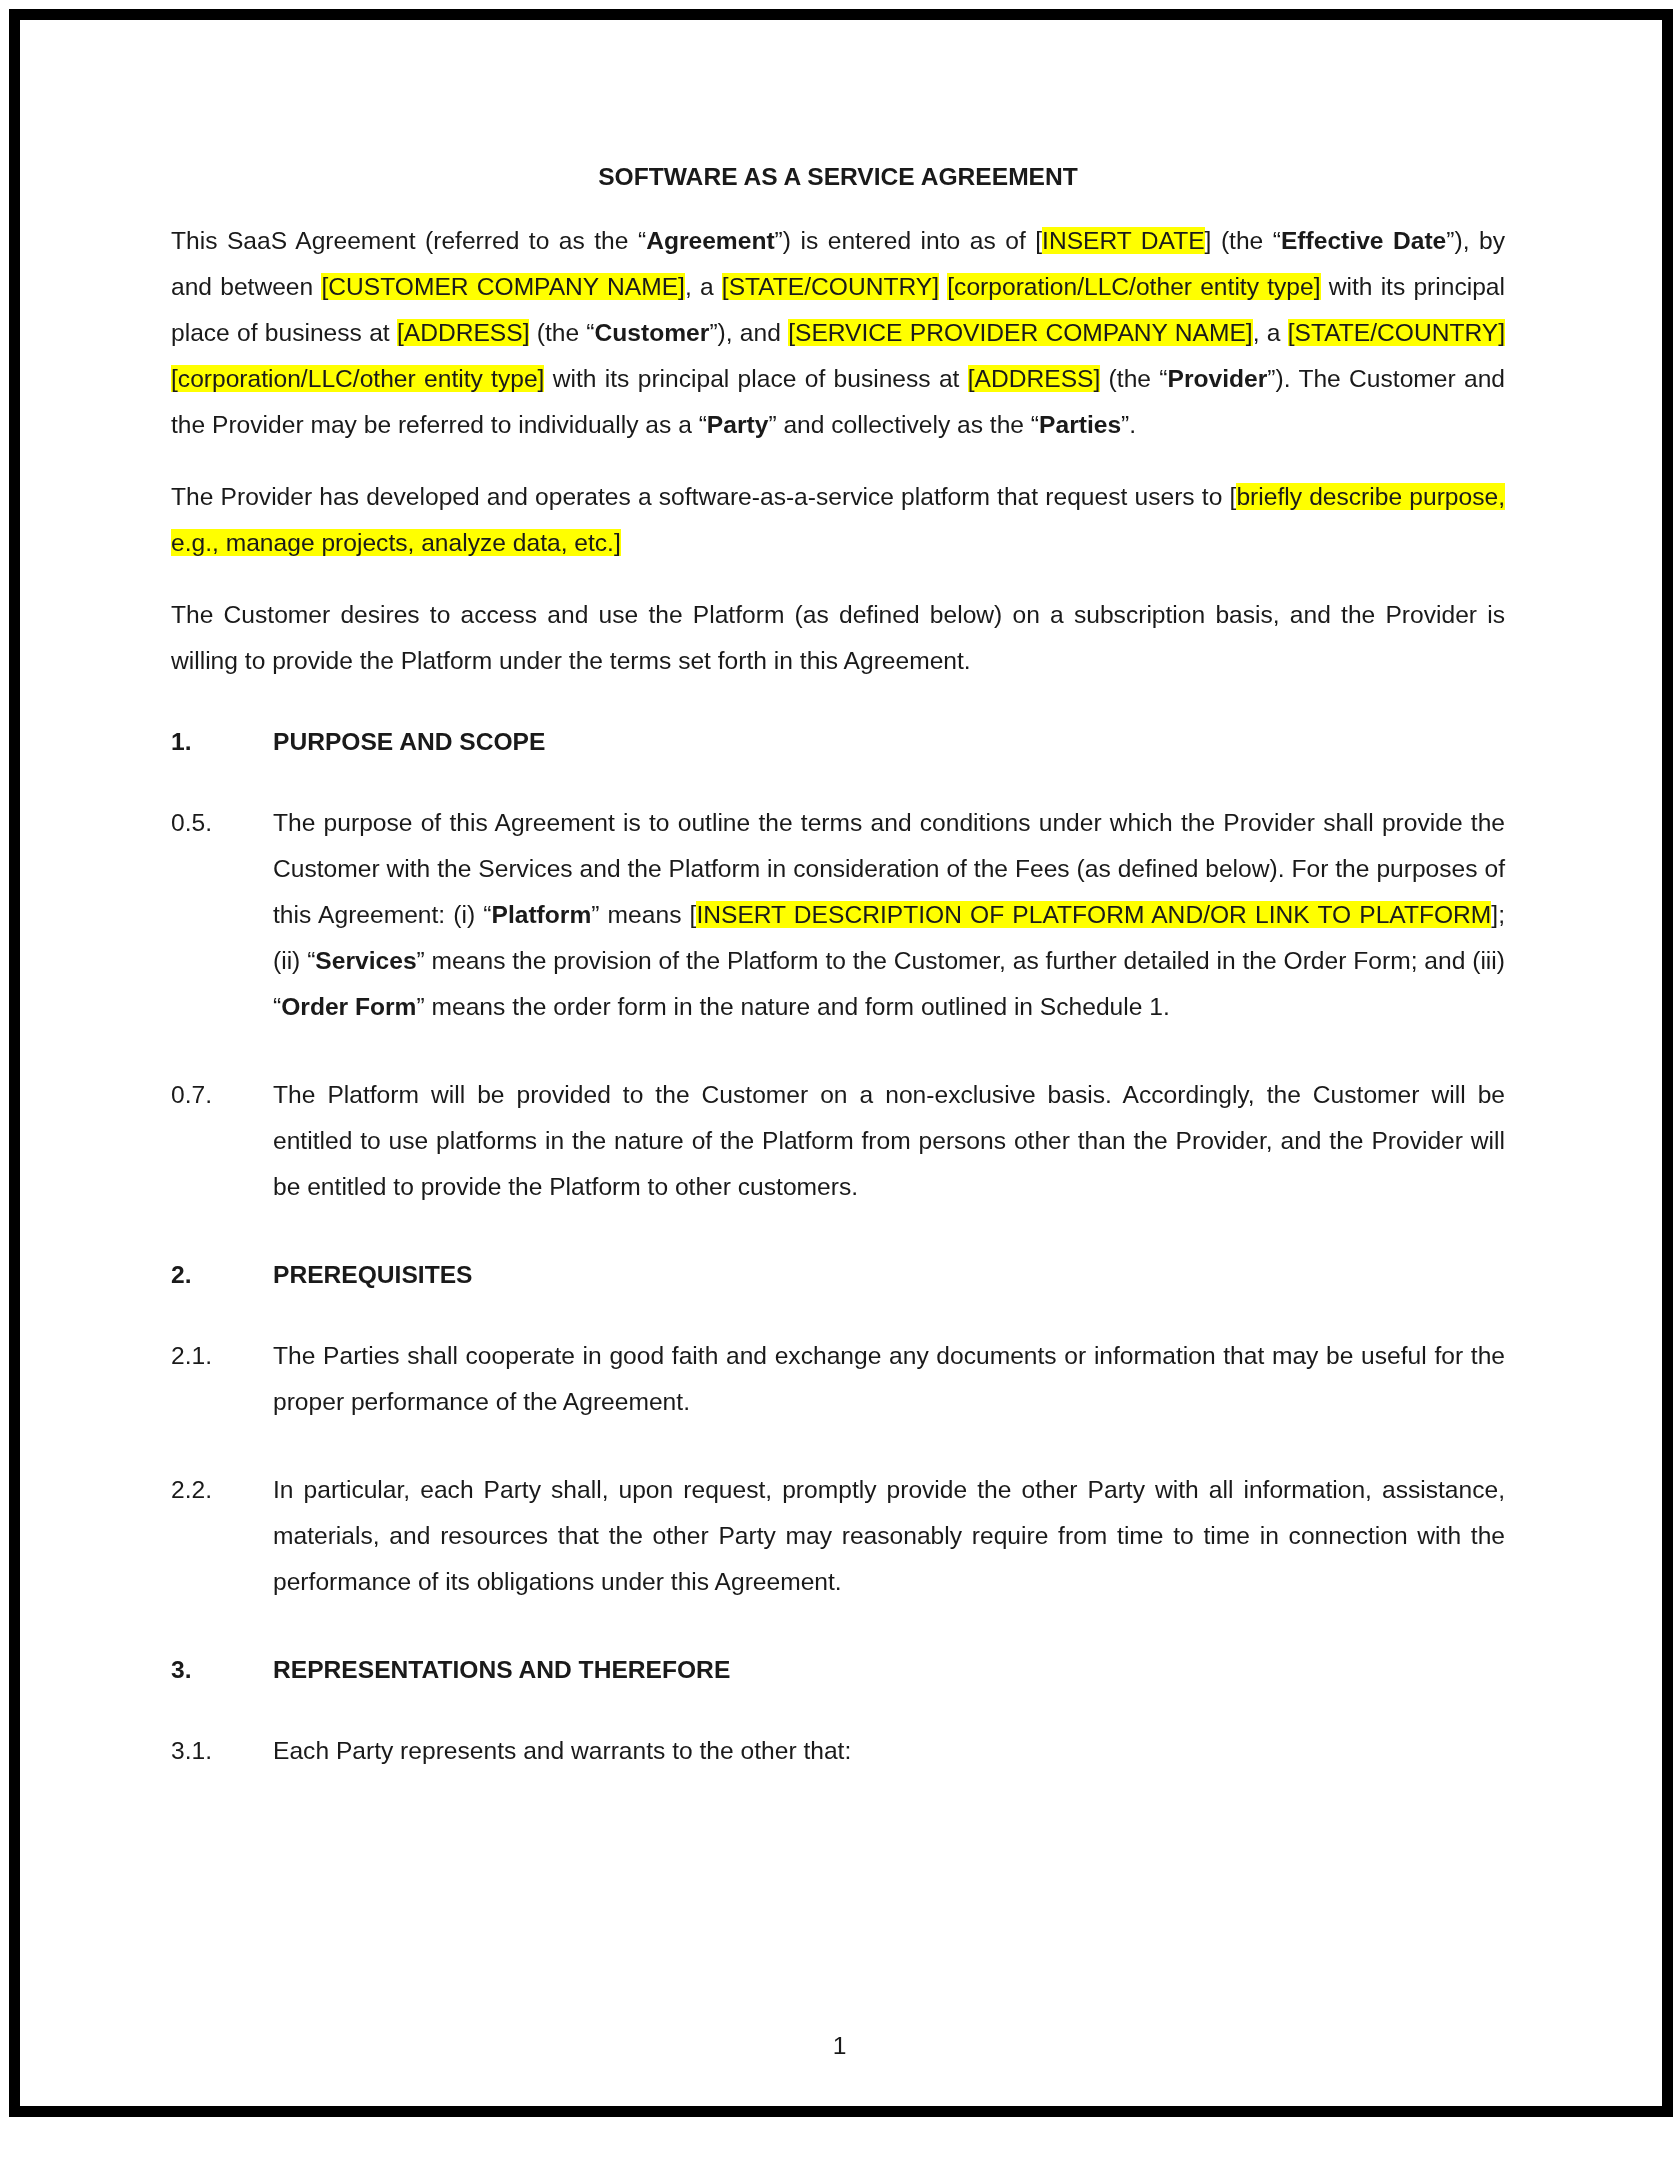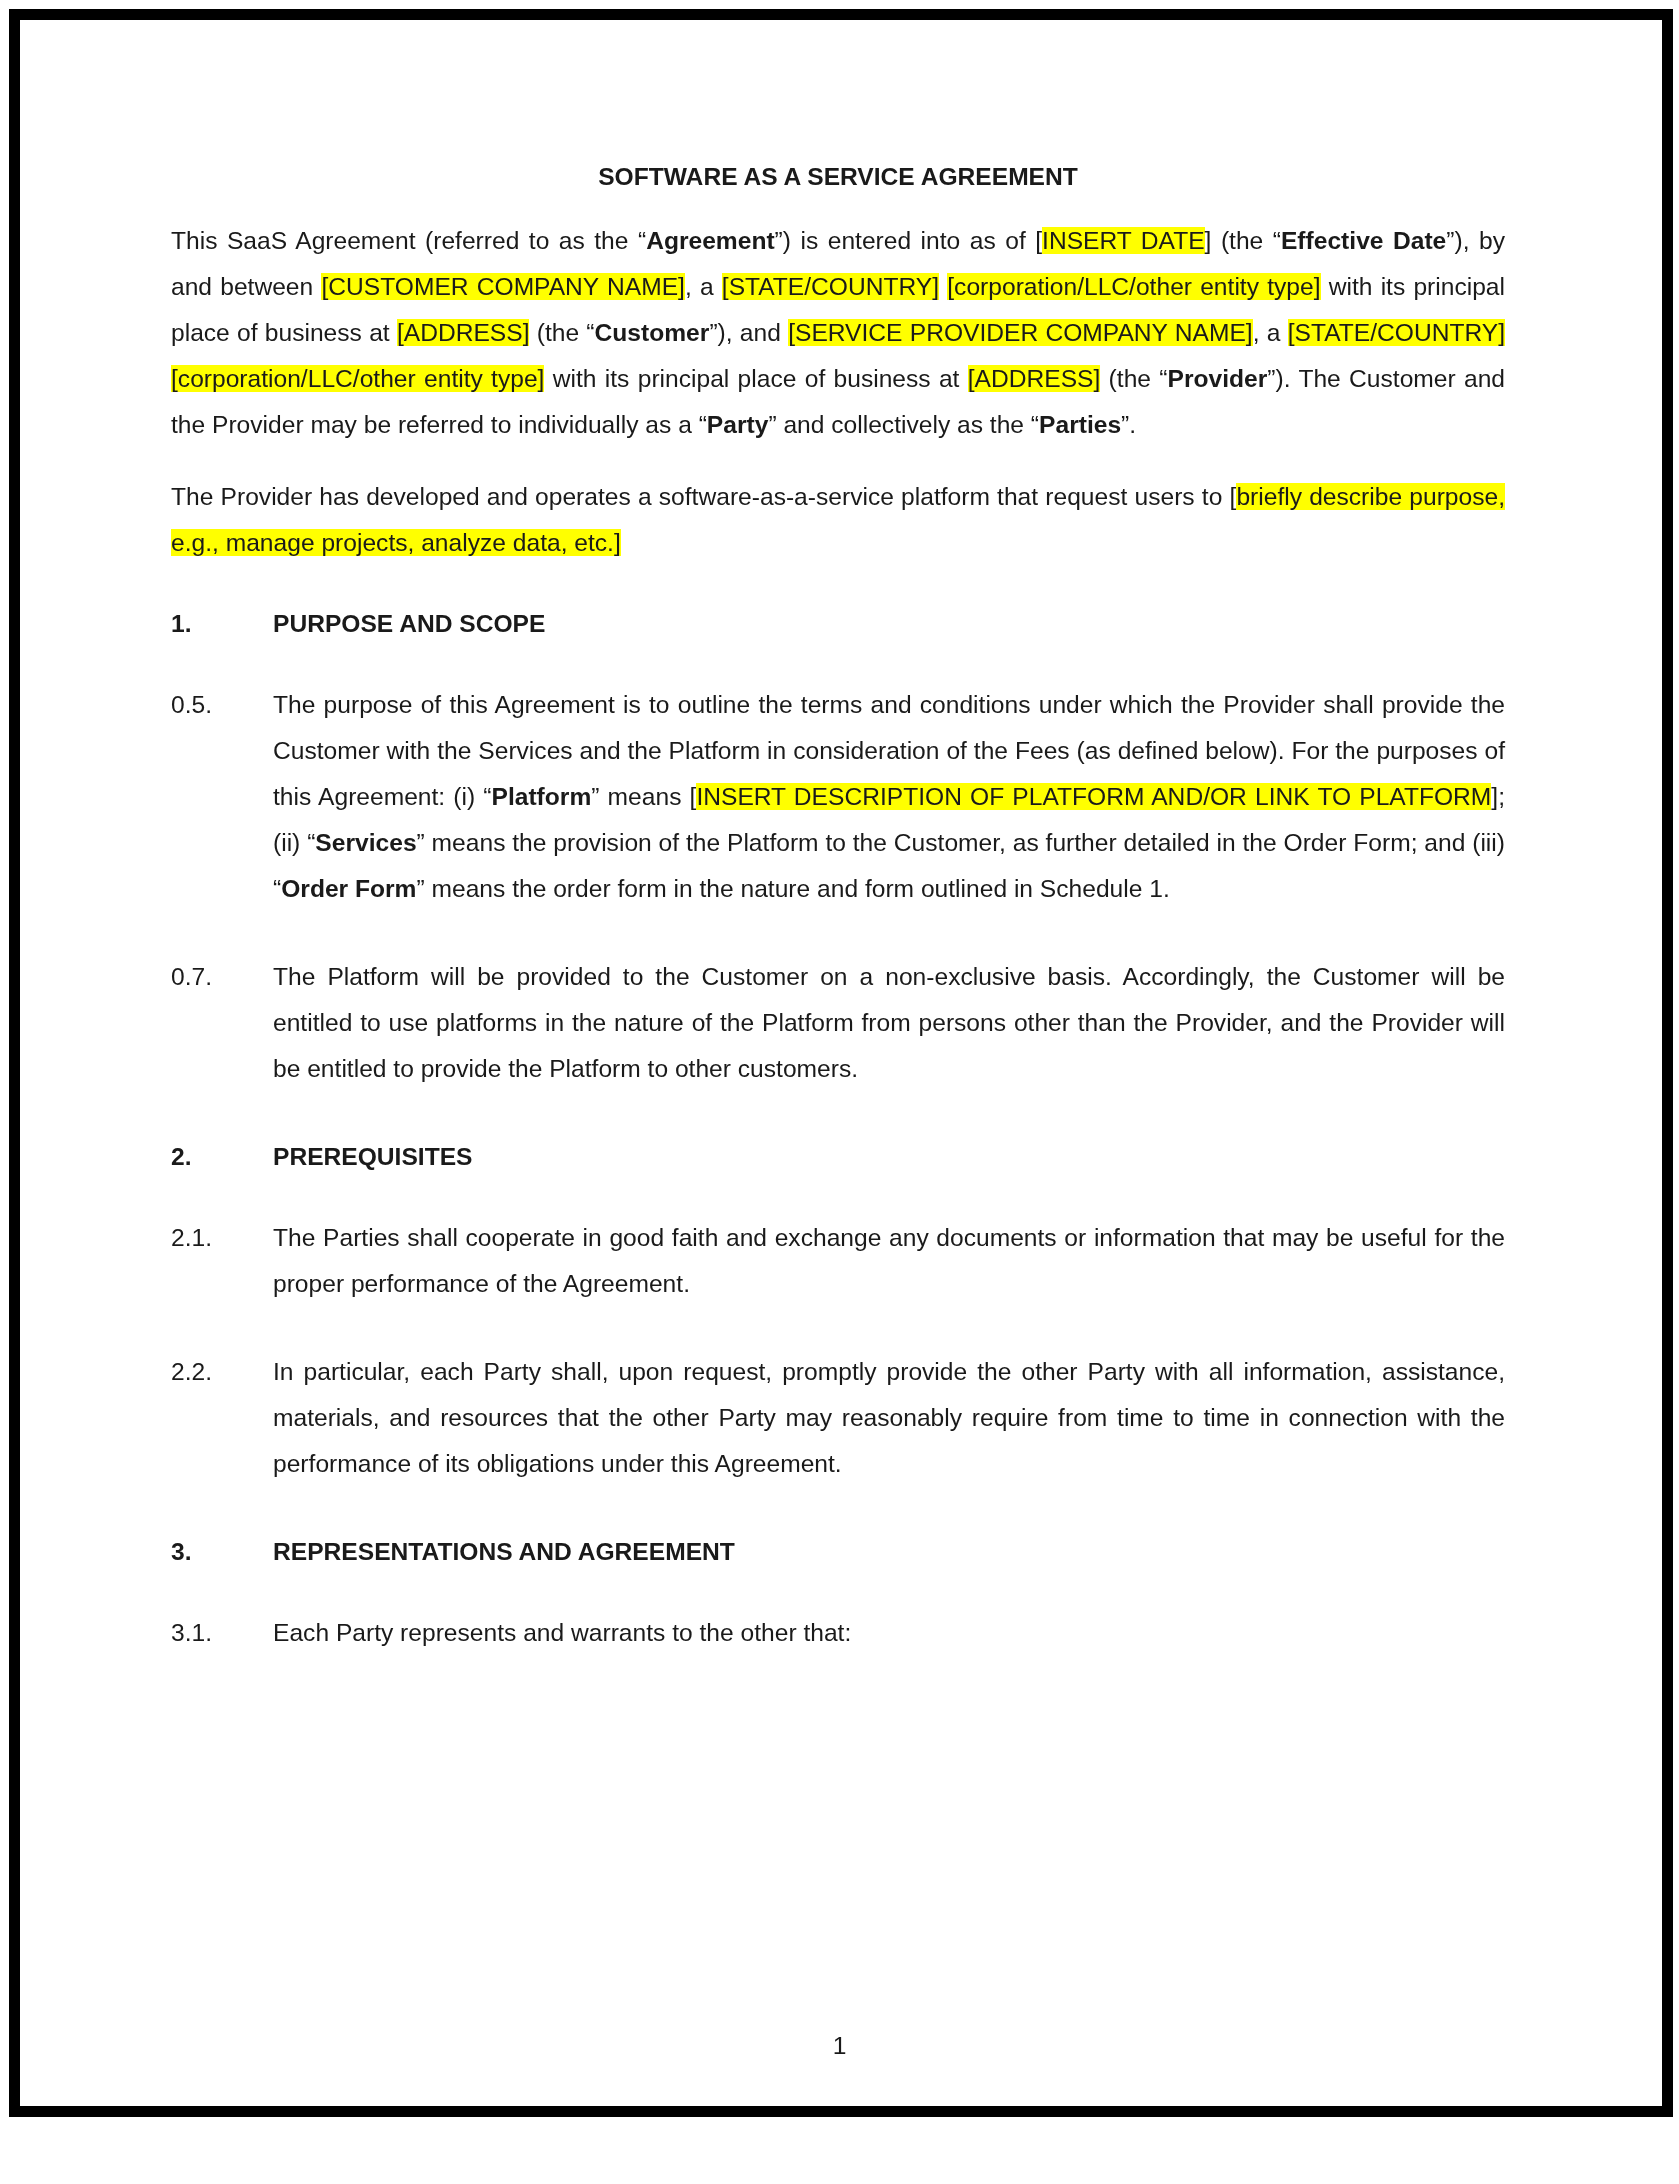--- a/index.html
+++ b/index.html
@@ -74,20 +74,21 @@
 
 <div class="page">
   <div class="frame"></div>
 
   <div class="content">
 
     <p class="doc-title">SOFTWARE AS A SERVICE AGREEMENT</p>
 
     <p class="para"><span>This SaaS Agreement (referred to as the “</span><b>Agreement</b><span>”) is entered into as of [</span><span class="hl">INSERT DATE</span><span>] (the “</span><b>Effective Date</b><span>”), by and between </span><span class="hl">[CUSTOMER COMPANY NAME]</span><span>, a </span><span class="hl">[STATE/COUNTRY]</span><span> </span><span class="hl">[corporation/LLC/other entity type]</span><span> with its principal place of business at </span><span class="hl">[ADDRESS]</span><span> (the “</span><b>Customer</b><span>”), and </span><span class="hl">[SERVICE PROVIDER COMPANY NAME]</span><span>, a </span><span class="hl">[STATE/COUNTRY]</span><span> </span><span class="hl">[corporation/LLC/other entity type]</span><span> with its principal place of business at </span><span class="hl">[ADDRESS]</span><span> (the “</span><b>Provider</b><span>”). The Customer and the Provider may be referred to individually as a “</span><b>Party</b><span>” and collectively as the “</span><b>Parties</b><span>”.</span></p>
     <p class="para"><span>The Provider has developed and operates a software-as-a-service platform that request users to [</span><span class="hl">briefly describe purpose, e.g., manage projects, analyze data, etc.]</span></p>
+    <p class="para"><span>The Customer desires to access and use the Platform (as defined below) on a subscription basis, and the Provider is willing to provide the Platform under the terms set forth in this Agreement.</span></p>
 
     <div class="sec-heading">
       <span>1.</span>
       <span>PURPOSE AND SCOPE</span>
     </div>
     <div class="clause">
       <span>0.5.</span>
       <span class="clause-body"><span>The purpose of this Agreement is to outline the terms and conditions under which the Provider shall provide the Customer with the Services and the Platform in consideration of the Fees (as defined below). For the purposes of this Agreement: (i) “</span><b>Platform</b><span>” means [</span><span class="hl">INSERT DESCRIPTION OF PLATFORM AND/OR LINK TO PLATFORM</span><span>]; (ii) “</span><b>Services</b><span>” means the provision of the Platform to the Customer, as further detailed in the Order Form; and (iii) “</span><b>Order Form</b><span>” means the order form in the nature and form outlined in Schedule 1.</span></span>
     </div>
     <div class="clause">
@@ -103,21 +104,21 @@
       <span>2.1.</span>
       <span class="clause-body"><span>The Parties shall cooperate in good faith and exchange any documents or information that may be useful for the proper performance of the Agreement.</span></span>
     </div>
     <div class="clause">
       <span>2.2.</span>
       <span class="clause-body"><span>In particular, each Party shall, upon request, promptly provide the other Party with all information, assistance, materials, and resources that the other Party may reasonably require from time to time in connection with the performance of its obligations under this Agreement.</span></span>
     </div>
 
     <div class="sec-heading">
       <span>3.</span>
-      <span>REPRESENTATIONS AND AGREEMENT</span>
+      <span>REPRESENTATIONS AND THEREFORE</span>
     </div>
     <div class="clause">
       <span>3.1.</span>
       <span class="clause-body"><span>Each Party represents and warrants to the other that:</span></span>
     </div>
 
   </div>
 
   <div class="page-num">1</div>
 </div>

